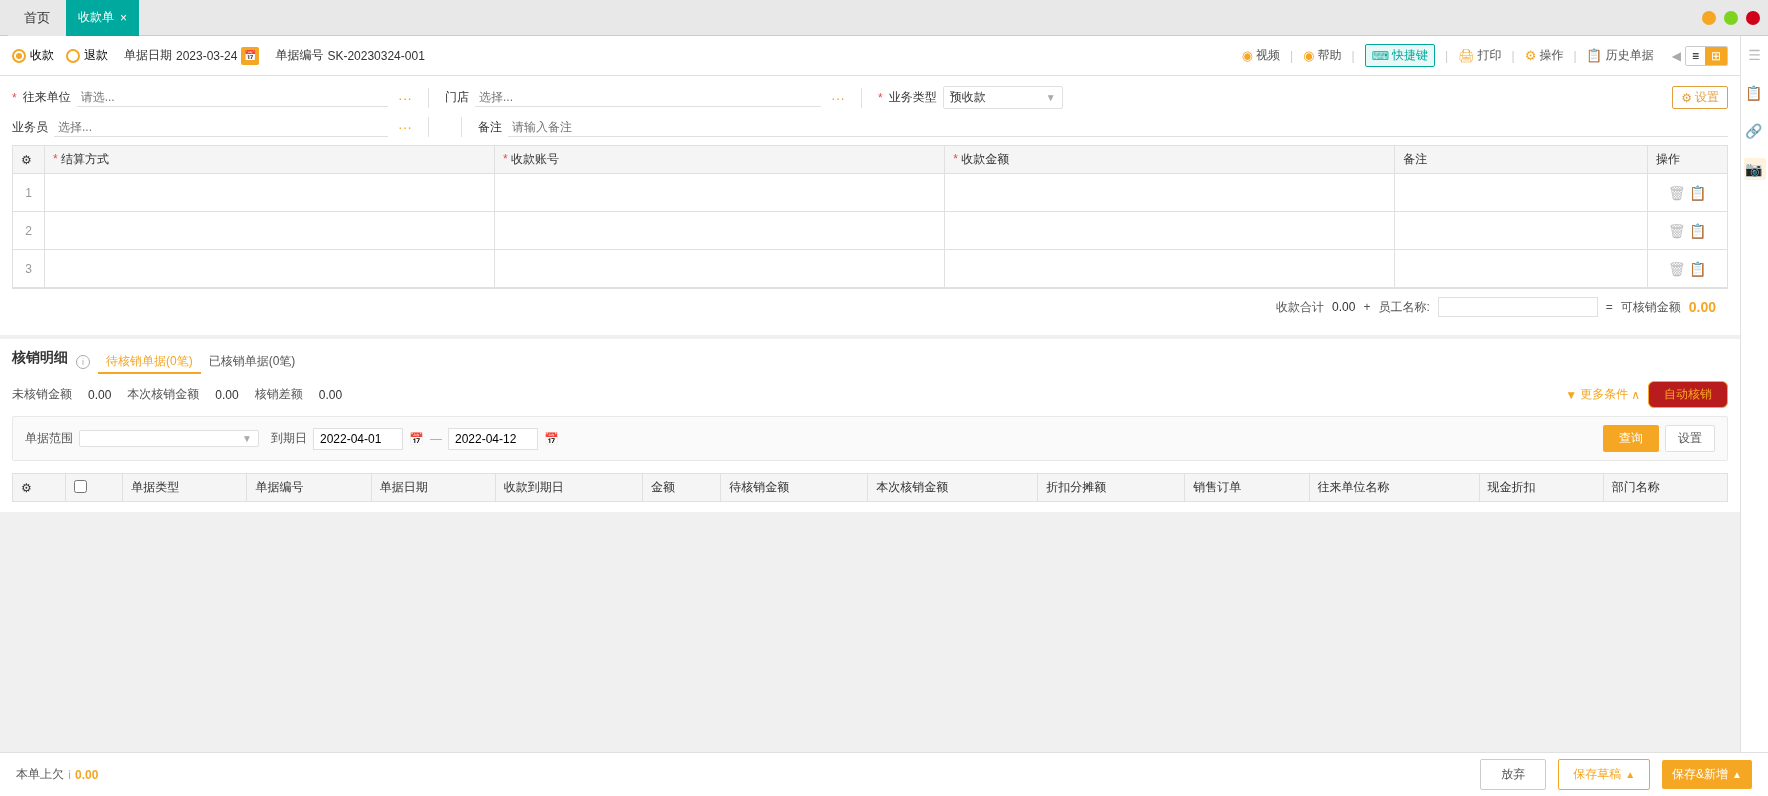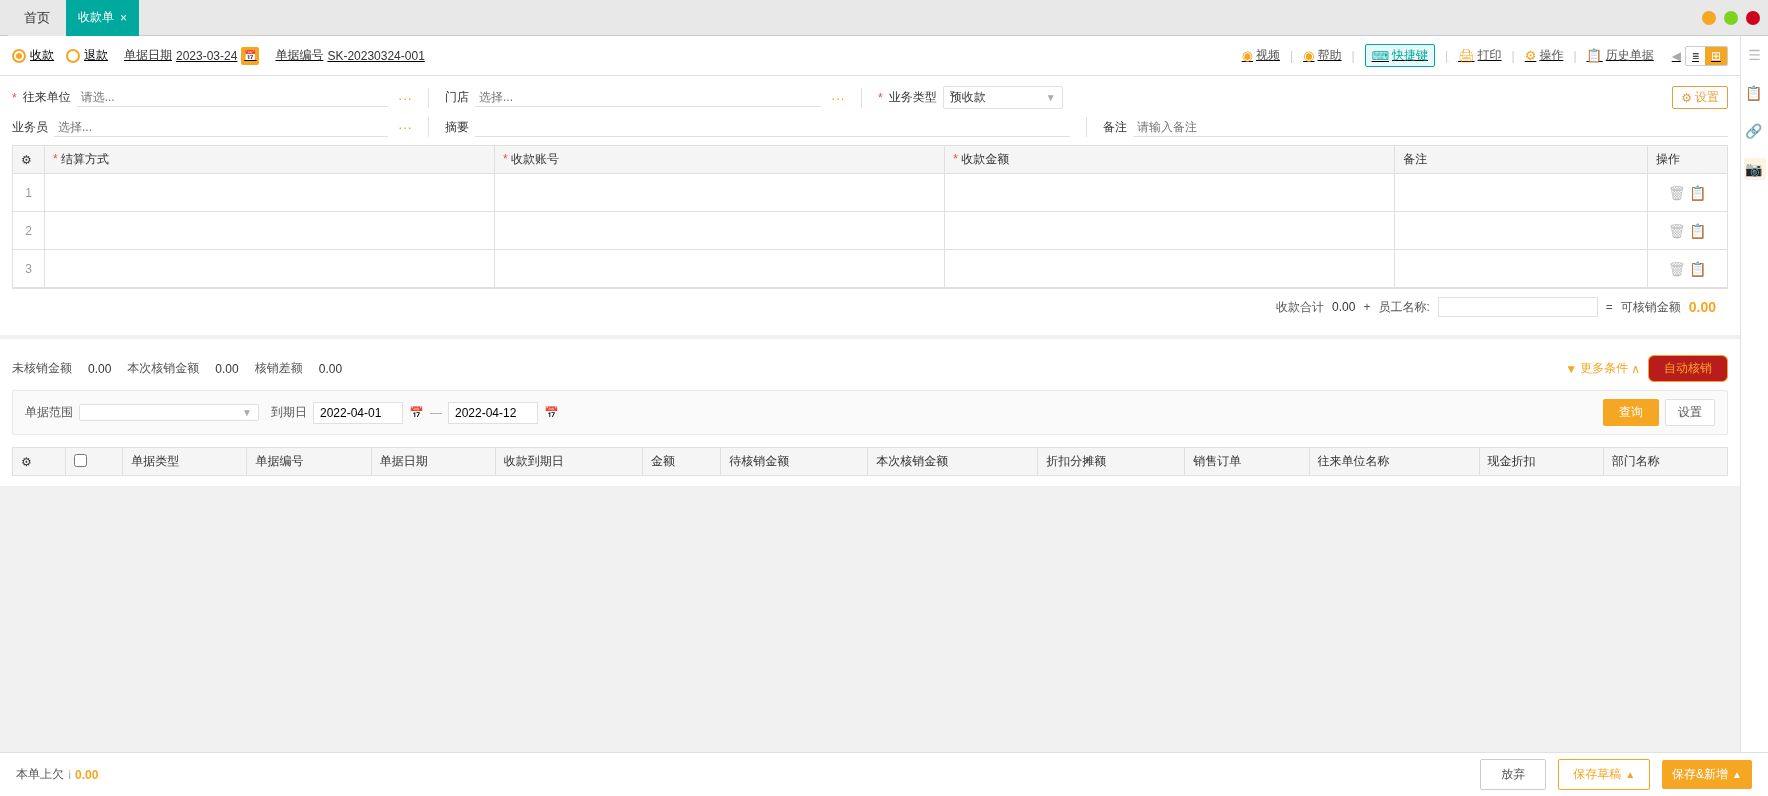--- a/index.html
+++ b/index.html
@@ -22,21 +22,21 @@
     .tab-active .close-x { cursor: pointer; font-size: 12px; }
     .win-controls { margin-left: auto; display: flex; gap: 8px; }
     .win-btn { width: 14px; height: 14px; border-radius: 50%; border: none; cursor: pointer; }
     .win-min { background: #f5a623; }
     .win-max { background: #7ed321; }
     .win-close { background: #d0021b; }
 
     
     .toolbar {
       background: #fff; height: 40px; display: flex; 
-      padding: 0 12px; border-bottom: 1px solid #e0e0e0; gap: 16px; text-decoration: underline;
+      padding: 0 12px; border-bottom: 1px solid #e0e0e0; gap: 16px;
     }
     .radio-group { display: flex; align-items: center; gap: 12px; }
     .radio-item { display: flex; align-items: center; gap: 4px; cursor: pointer; }
     .radio-dot { width: 14px; height: 14px; border-radius: 50%; border: 2px solid #f5a623; background: #fff; display: flex; align-items: center; justify-content: center; }
     .radio-dot.checked::after { content: ''; width: 6px; height: 6px; border-radius: 50%; background: #f5a623; display: block; }
     .toolbar-field { display: flex; align-items: center; gap: 4px; }
     .toolbar-label { color: #333; white-space: nowrap; }
     .toolbar-value { color: #333; font-weight: 500; }
     .toolbar-icon-btn { width: 18px; height: 18px; background: #f5a623; border-radius: 2px; display: flex; align-items: center; justify-content: center; cursor: pointer; color: #fff; font-size: 10px; }
     .toolbar-right { margin-left: auto; display: flex; align-items: center; gap: 10px; }
@@ -257,24 +257,20 @@
         </div>
       </div>
 
       <div class="form-row">
         <div class="form-field" style="max-width:400px;">
           <span style="color:#333; white-space:nowrap;">业务员</span>
           <input class="form-input" style="color: rgb(187, 187, 187); width: 240px;" placeholder="选择...">
           <span class="form-more">···</span>
         </div>
         <div class="form-divider"></div>
-        <div class="form-field" style="flex:1;">
-          <span style="color:#333; white-space:nowrap;">摘要</span>
-          <input class="form-input" style="width: 300px;">
-        </div>
         <div class="form-divider"></div>
         <div class="form-field" style="flex:1;">
           <span style="color:#333; white-space:nowrap;">备注</span>
           <input class="form-input" style="flex: 1 1 0%;" placeholder="请输入备注">
         </div>
       </div>
 
       <table class="data-table">
         <thead>
           <tr>
@@ -346,20 +342,28 @@
         <span class="summary-label">+</span>
         <span class="summary-label">员工名称:</span>
         <input class="summary-input" style="width: 160px;">
         <span class="summary-label">=</span>
         <span class="summary-label">可核销金额</span>
         <span class="summary-orange">0.00</span>
       </div>
     </div>
 
     <div class="section">
+      <div style="display:flex; align-items:center; gap:8px; margin-bottom:6px;">
+        <span class="section-title">核销明细</span>
+        <div class="info-circle">i</div>
+        <div class="section-tabs">
+          <div class="sec-tab active">待核销单据(0笔)</div>
+          <div class="sec-tab">已核销单据(0笔)</div>
+        </div>
+      </div>
 
       <div class="filter-row">
         <span class="filter-label">未核销金额</span>
         <span class="filter-value">0.00</span>
         <span class="filter-label">本次核销金额</span>
         <span class="filter-value">0.00</span>
         <span class="filter-label">核销差额</span>
         <span class="filter-value">0.00</span>
         <div class="filter-right">
           <div class="more-conditions">

